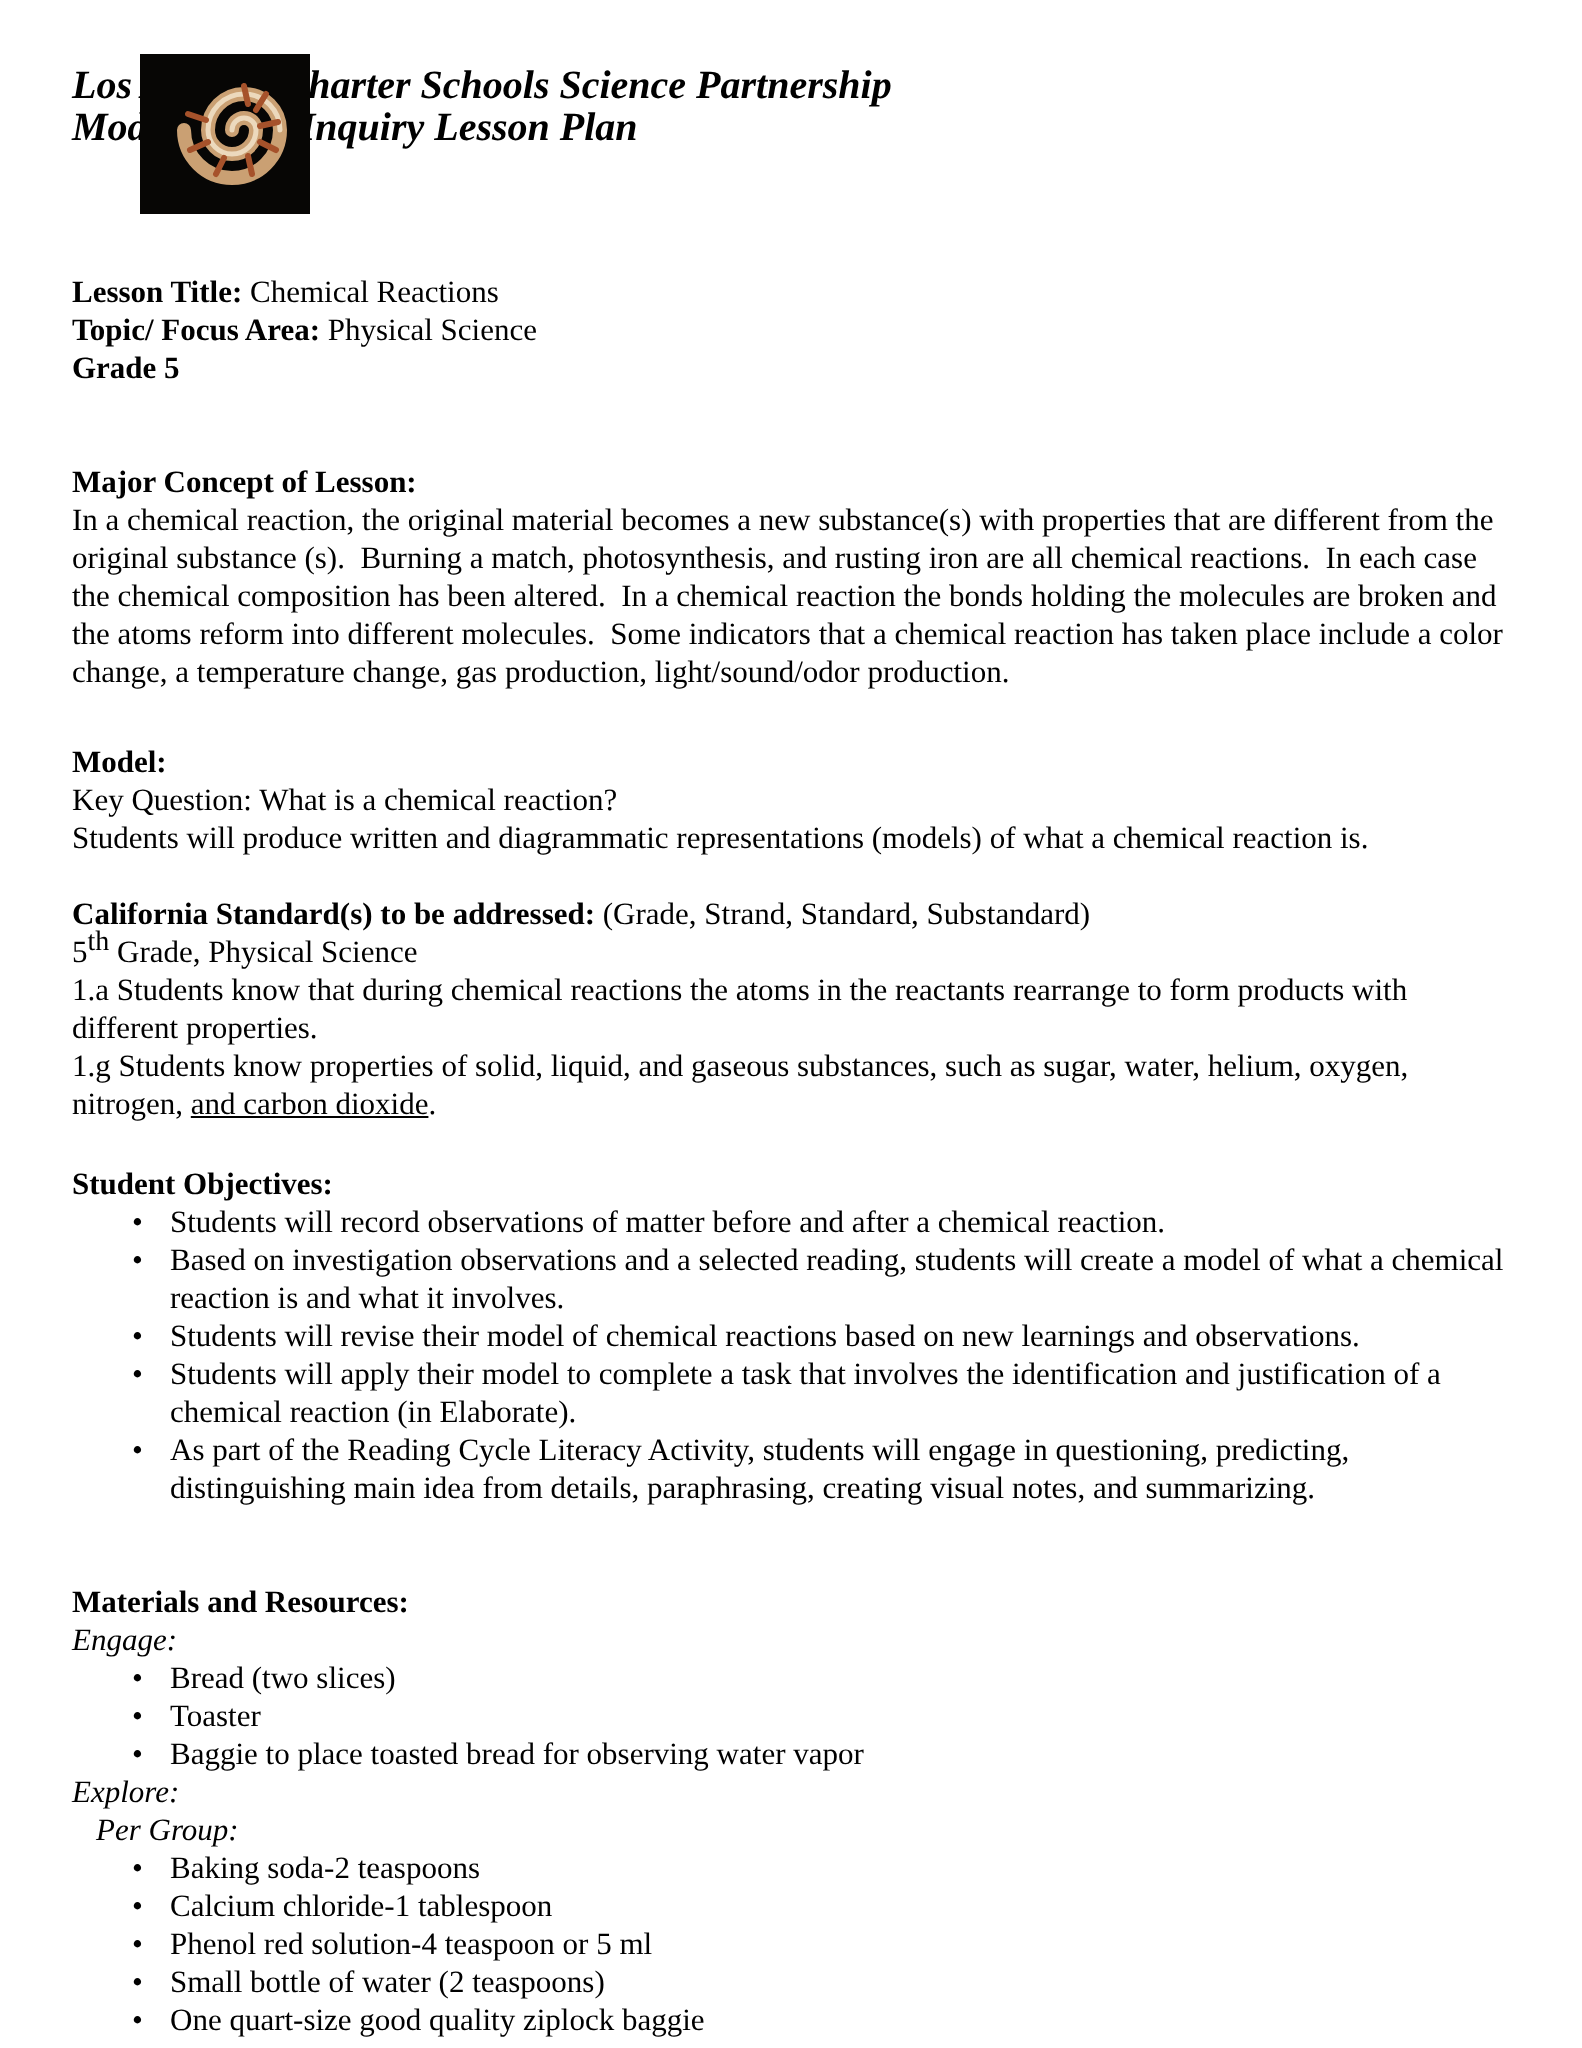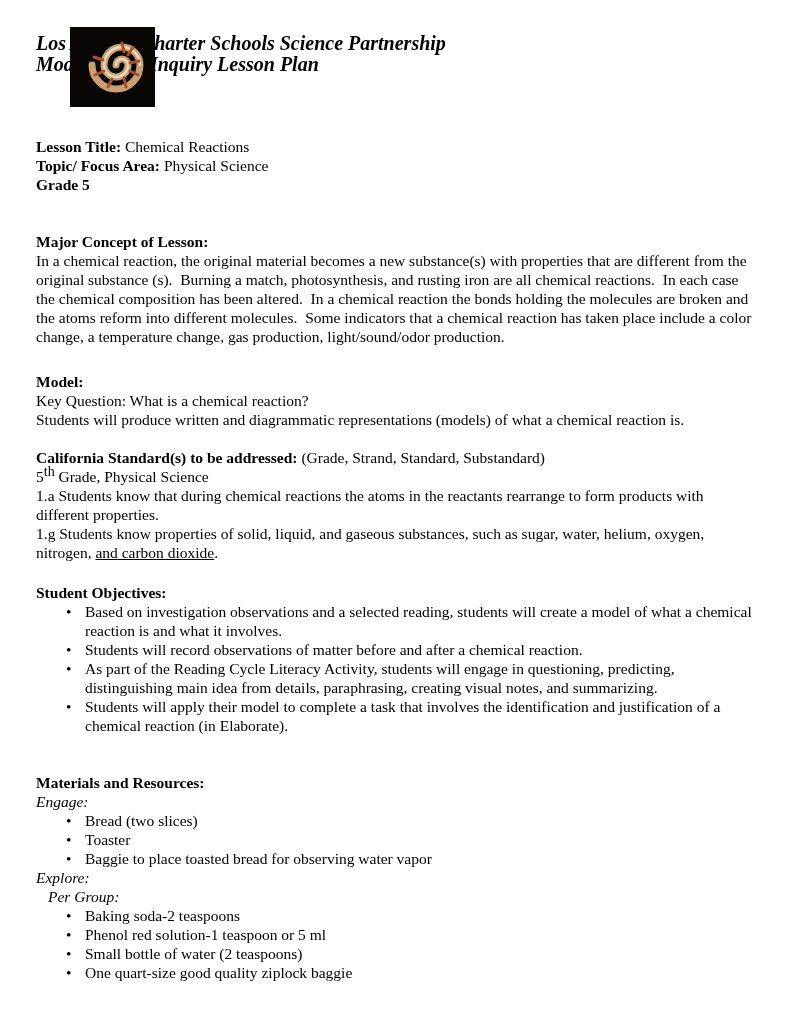--- a/index.html
+++ b/index.html
@@ -78,38 +78,40 @@
   <div class="sec-standards">
     <div><span class="bold">California Standard(s) to be addressed:</span> <span>(Grade, Strand, Standard, Substandard)</span></div>
     <div><span>5</span><sup>th</sup><span> Grade, Physical Science</span></div>
     <div>1.a Students know that during chemical reactions the atoms in the reactants rearrange to form products with different properties.</div>
     <div><span>1.g Students know properties of solid, liquid, and gaseous substances, such as sugar, water, helium, oxygen, nitrogen, </span><span class="underlined">and carbon dioxide</span><span>.</span></div>
   </div>
 
   <div class="sec-objectives">
     <div class="bold">Student Objectives:</div>
     <ul class="bullets">
+      <li>Students will record observations of matter before and after a chemical reaction.</li>
       <li>Based on investigation observations and a selected reading, students will create a model of what a chemical reaction is and what it involves.</li>
-      <li>Students will record observations of matter before and after a chemical reaction.</li>
+      <li>Students will revise their model of chemical reactions based on new learnings and observations.</li>
+      <li>Students will apply their model to complete a task that involves the identification and justification of a chemical reaction (in Elaborate).</li>
       <li>As part of the Reading Cycle Literacy Activity, students will engage in questioning, predicting, distinguishing main idea from details, paraphrasing, creating visual notes, and summarizing.</li>
-      <li>Students will apply their model to complete a task that involves the identification and justification of a chemical reaction (in Elaborate).</li>
     </ul>
   </div>
 
   <div class="sec-materials">
     <div class="bold">Materials and Resources:</div>
     <div class="italic">Engage:</div>
     <ul class="bullets">
       <li>Bread (two slices)</li>
       <li>Toaster</li>
       <li>Baggie to place toasted bread for observing water vapor</li>
     </ul>
     <div class="italic">Explore:</div>
     <div class="italic per-group">Per Group:</div>
     <ul class="bullets">
       <li>Baking soda-2 teaspoons</li>
-      <li>Phenol red solution-1 teaspoon or 5 ml</li>
+      <li>Calcium chloride-1 tablespoon</li>
+      <li>Phenol red solution-4 teaspoon or 5 ml</li>
       <li>Small bottle of water (2 teaspoons)</li>
       <li>One quart-size good quality ziplock baggie</li>
     </ul>
   </div>
 
 </div>
 
 </body></html>

